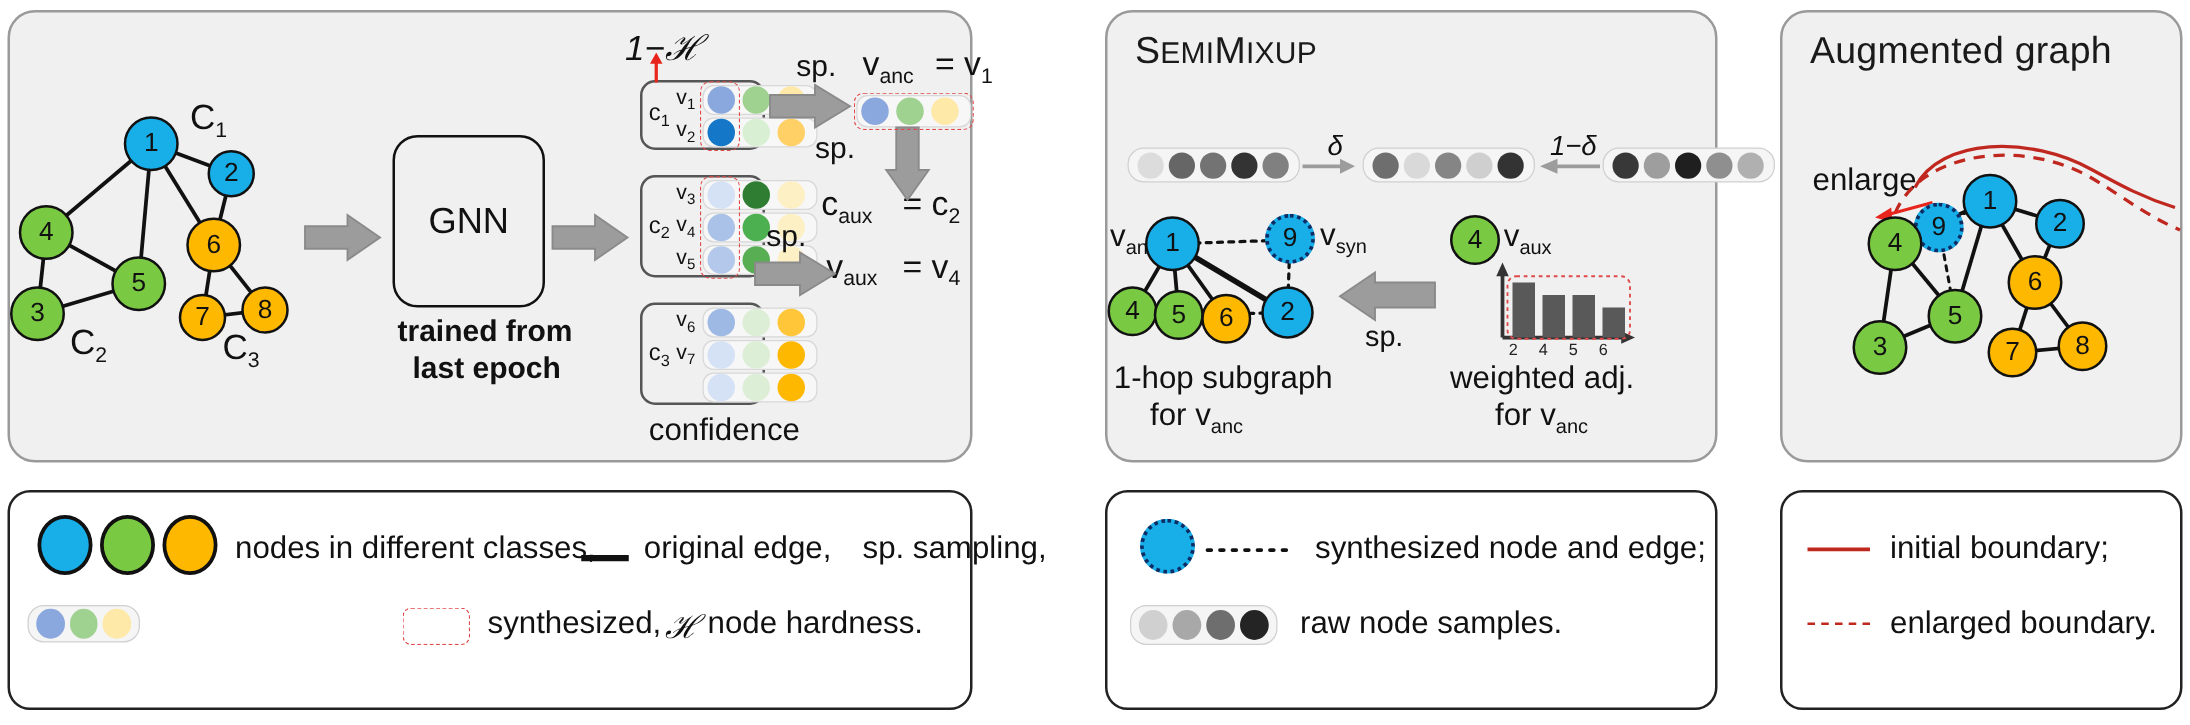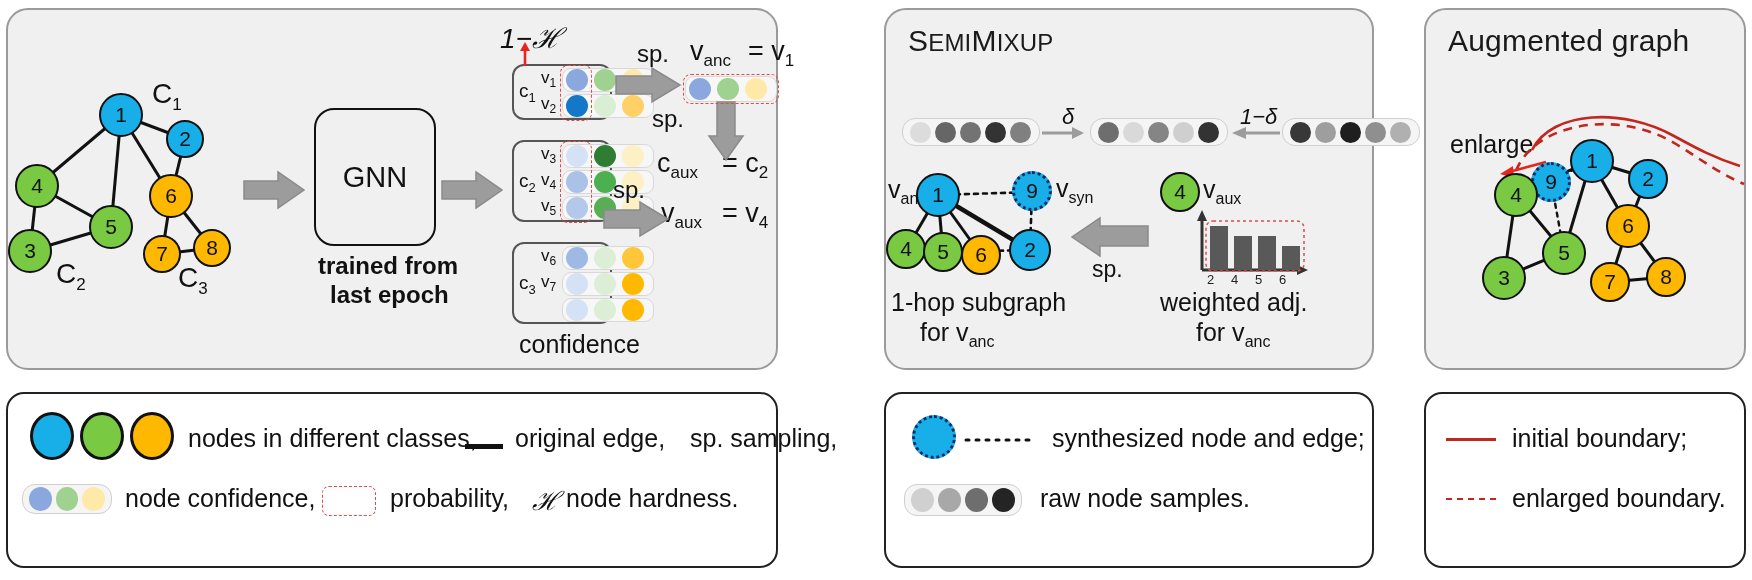--- a/index.html
+++ b/index.html
@@ -512,23 +512,22 @@
   <div class="legend-text" style="left:188px; top:424px;">nodes in different classes,</div>
   <div class="legend-line" style="left:465px; top:444px; width:38px; height:5px;"></div>
   <div class="legend-text" style="left:515px; top:424px;">original edge,</div>
   <div class="legend-text" style="left:690px; top:424px;">sp. sampling,</div>
 
   <div class="legend-pill" style="left:22px; top:484px; width:90px; height:30px;">
     <span class="fdot" style="background:#8aa8dd; width:24px; height:24px;"></span>
     <span class="fdot" style="background:#9fd190; width:24px; height:24px;"></span>
     <span class="fdot" style="background:#ffe9a8; width:24px; height:24px;"></span>
   </div>
-  <div class="legend-text" style="left:125px; top:484px;">node confidence,</div>
   <div class="legend-dashrect" style="left:322px; top:486px; width:54px; height:30px;"></div>
-  <div class="legend-text" style="left:390px; top:484px;">probability,</div>
+  <div class="legend-text" style="left:390px; top:484px;">synthesized,</div>
   <div class="legend-text" style="left:532px; top:482px; font-style:italic; font-size:26px;">ℋ</div>
   <div class="legend-text" style="left:566px; top:484px;">node hardness.</div>
 
   <div class="legendbox" style="left:884px; top:392px; width:490px; height:176px;"></div>
 
   <div style="position:absolute; left:912px; top:415px; width:44px; height:44px; border-radius:50%; background:#18aee8; border:3.5px dotted #0b2d66;"></div>
   <svg class="edges" style="left:966px; top:436px; width:72px; height:8px;">
     <line x1="0" y1="4" x2="68" y2="4" stroke="#111" stroke-width="3" stroke-dasharray="3 7" stroke-linecap="round"></line>
   </svg>
   <div class="legend-text" style="left:1052px; top:424px;">synthesized node and edge;</div>

